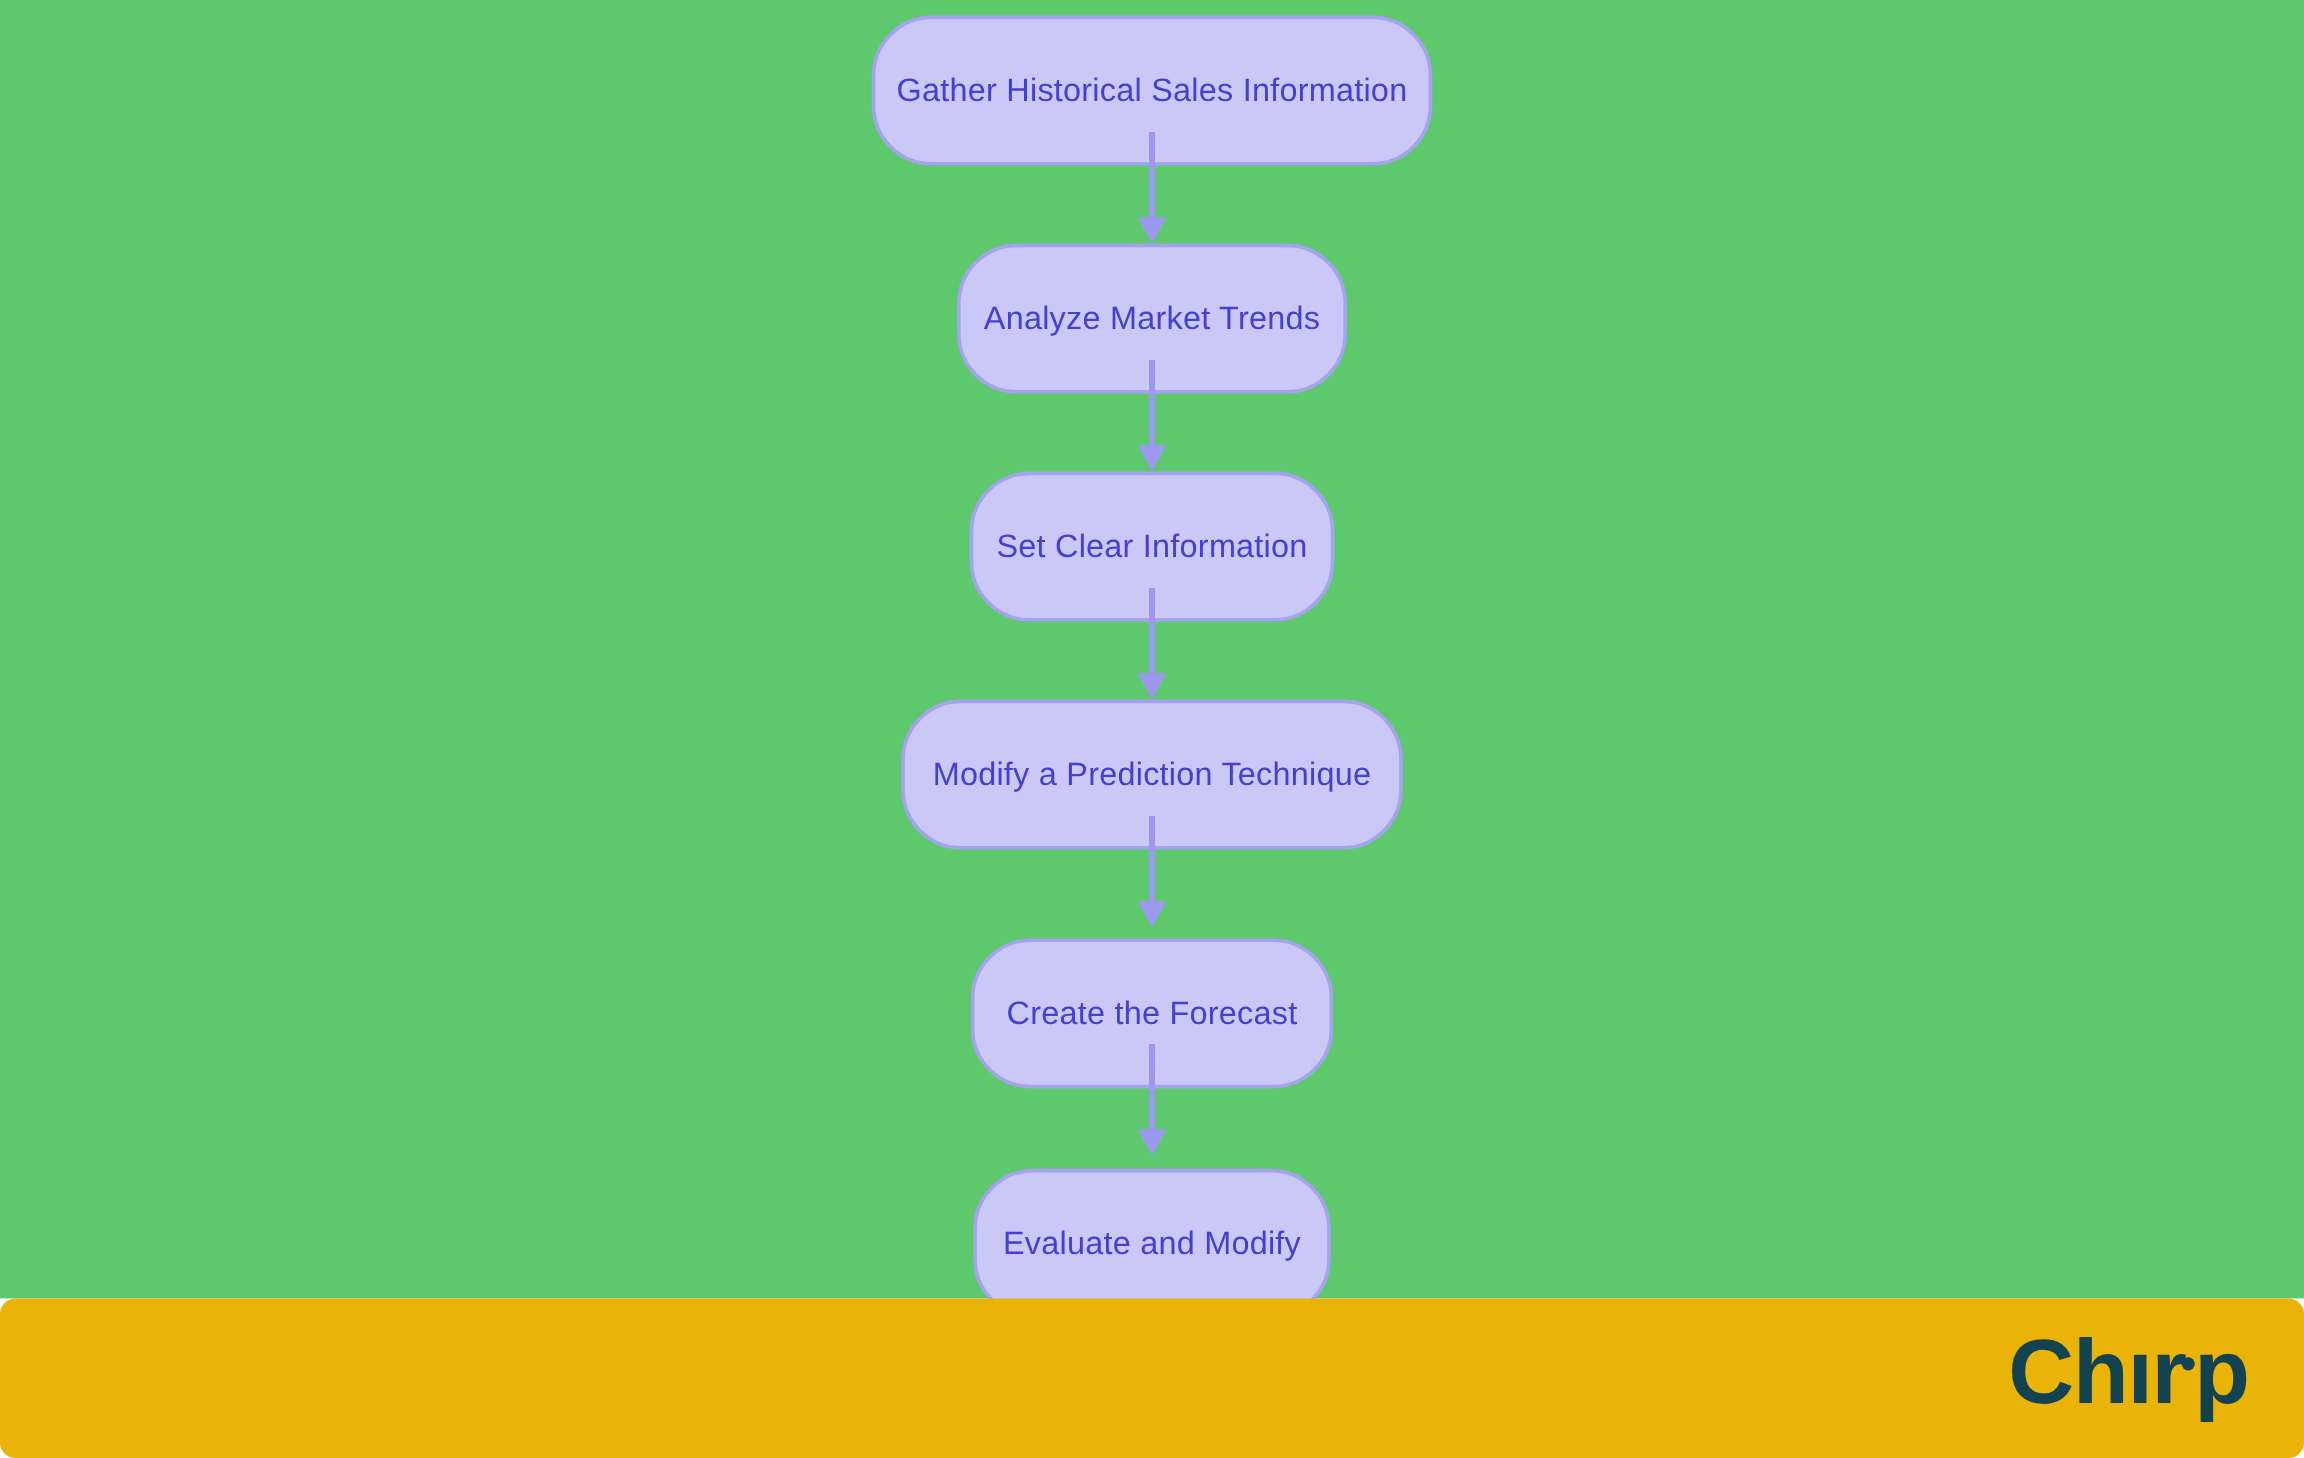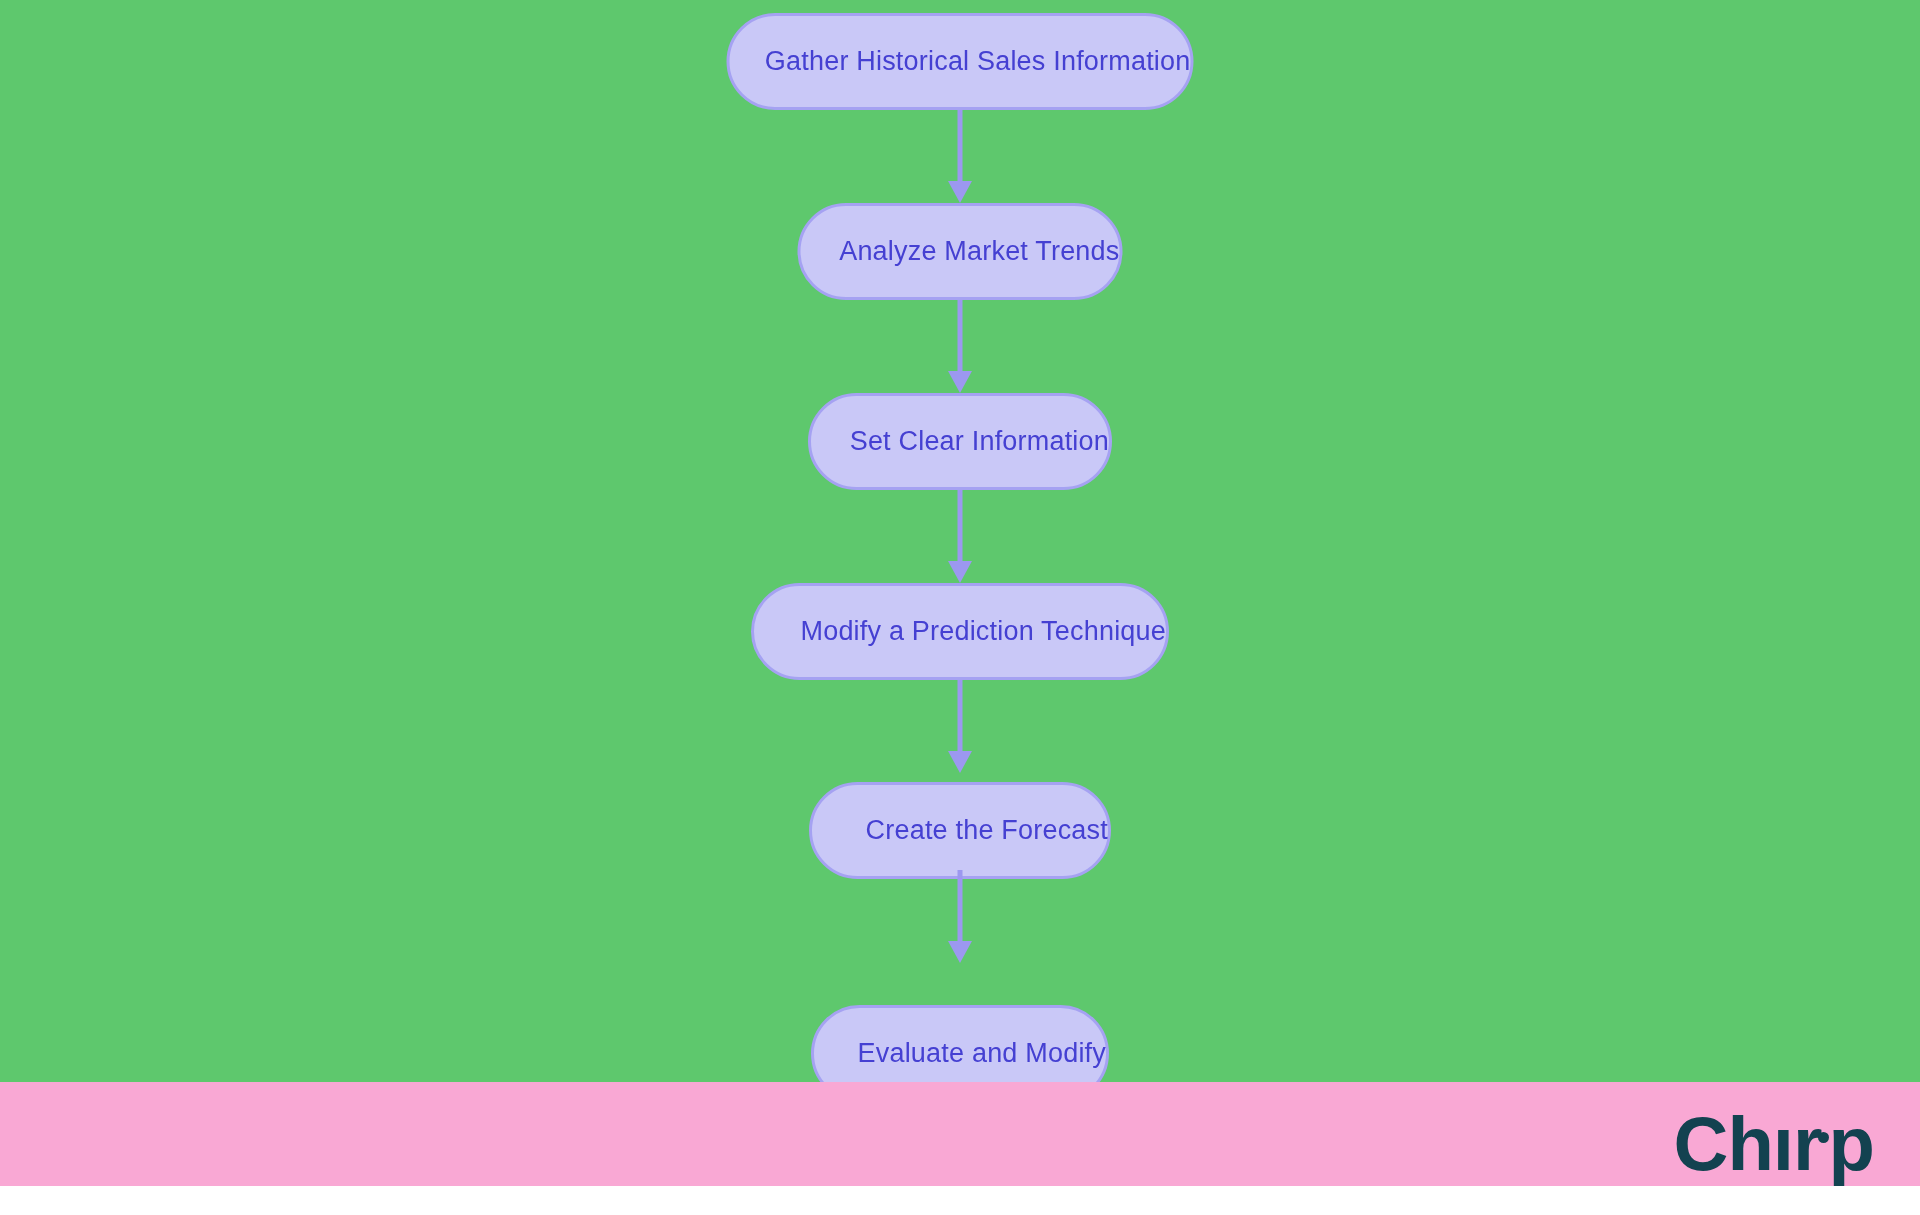--- a/index.html
+++ b/index.html
@@ -18,39 +18,39 @@
     position: absolute;
     top: 0; left: 0;
     width: 1920px;
     height: 1082px;
     background: #5ec86d;
   }
   .flow-node {
     position: absolute;
     left: 50%;
     transform: translateX(-50%);
-    height: 97px;
+    height: 125px;
     box-sizing: border-box;
     background: #c9c8f7;
     border: 3px solid #a5a2f2;
     border-radius: 50px;
     display: flex;
     align-items: center;
-    justify-content: flex-end;
+    justify-content: center;
     color: #4540d2;
     font-size: 27px;
     letter-spacing: 0.2px;
     white-space: nowrap;
   }
   .node-0 { top: 13px;  width: 467px; }
   .node-1 { top: 203px; width: 325px; }
   .node-2 { top: 393px; width: 304px; }
   .node-3 { top: 583px; width: 418px; }
   .node-4 { top: 782px; width: 302px; }
-  .node-5 { top: 1005px; width: 298px; }
+  .node-5 { top: 974px; width: 298px; }
 
   .connector {
     position: absolute;
     left: 50%;
     transform: translateX(-50%);
     width: 24px;
     height: 93px;
   }
   .conn-0 { top: 110px; }
   .conn-1 { top: 300px; }
@@ -75,22 +75,23 @@
     border-left: 12px solid transparent;
     border-right: 12px solid transparent;
     border-top: 22px solid #9c98f0;
   }
 
   .footer-bar {
     position: absolute;
     left: 0;
     top: 1082px;
     width: 1920px;
-    height: 104px;
-    background: #f9a8d4;
+    height: 133px;
+    background: #eab308;
+    border-radius: 13px;
   }
   .logo {
     position: absolute;
     top: 14px;
     right: 46px;
     color: #134250;
     font-size: 76px;
     font-weight: bold;
     line-height: 1.25;
     letter-spacing: -1px;

